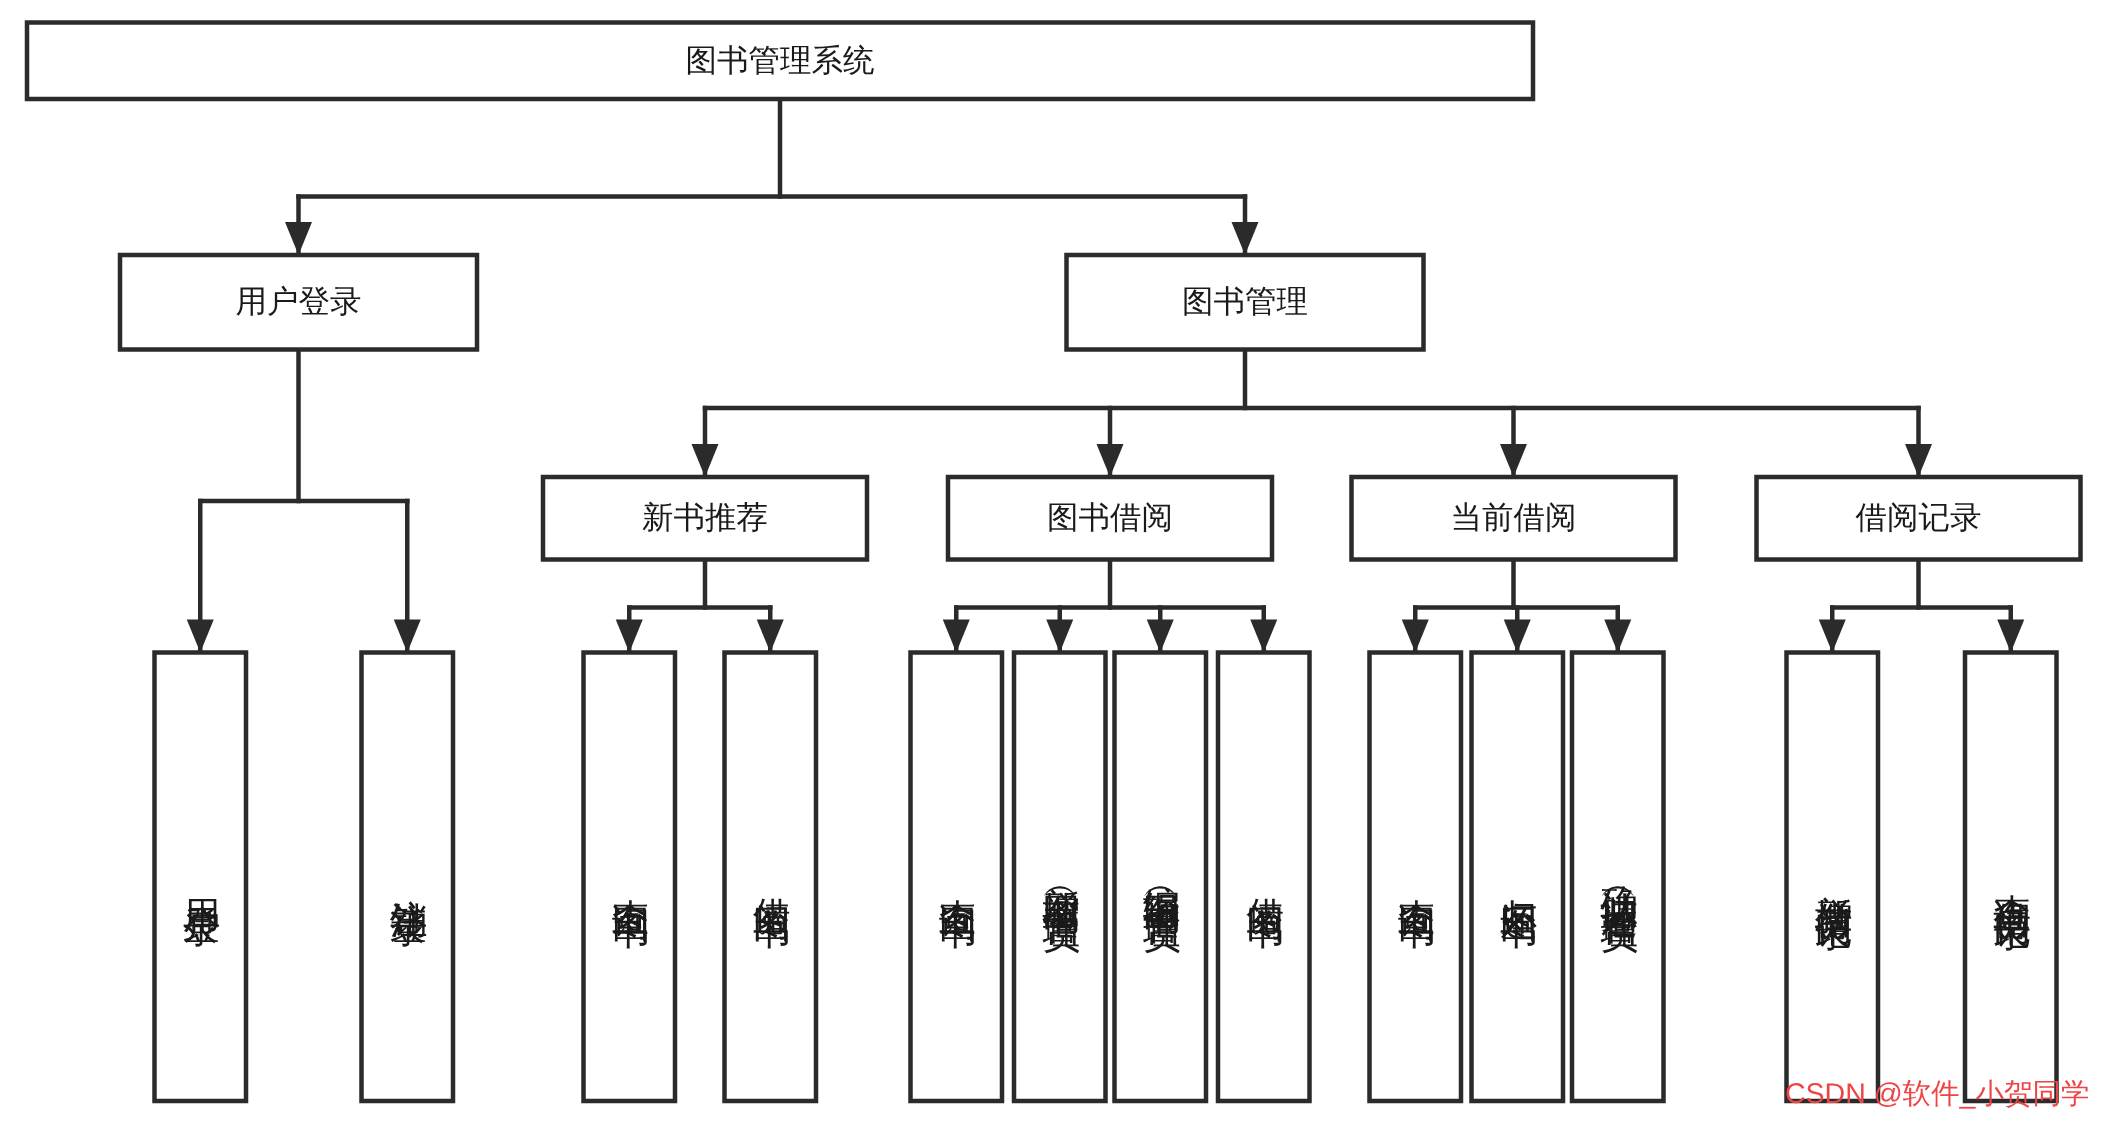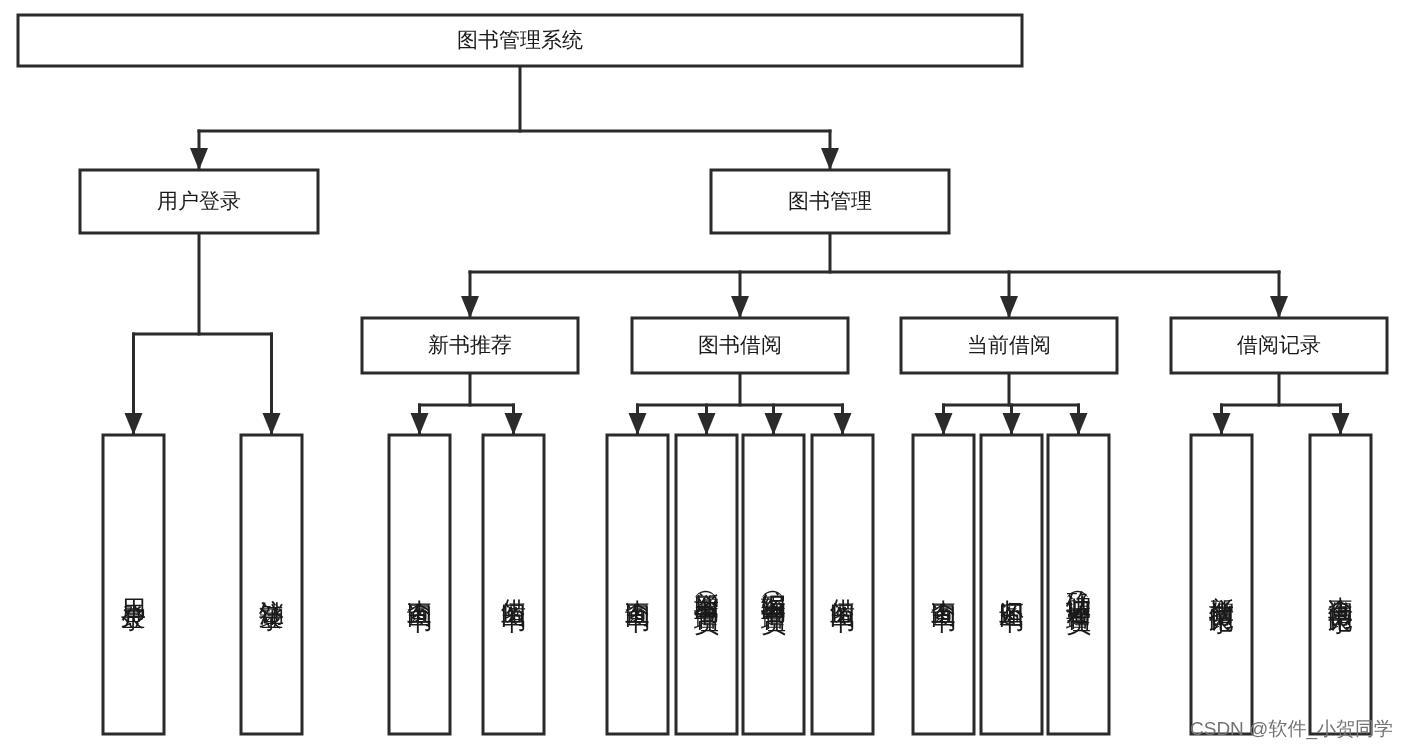--- a/index.html
+++ b/index.html
@@ -62,21 +62,21 @@
     display: flex;
     align-items: center;
     justify-content: center;
     white-space: nowrap;
     pointer-events: none;
   }
   .watermark {
     position: absolute;
     font-family: "Liberation Sans", "DejaVu Sans", sans-serif;
     font-size: 19px;
-    color: #737373;
+    color: #ef4444;
     white-space: nowrap;
   }
 </style>
 </head>
 <body>
 
 <div id="diagram-root">
 
   <svg class="diagram-canvas" viewBox="0 0 1405 747" xmlns="http://www.w3.org/2000/svg">
 

